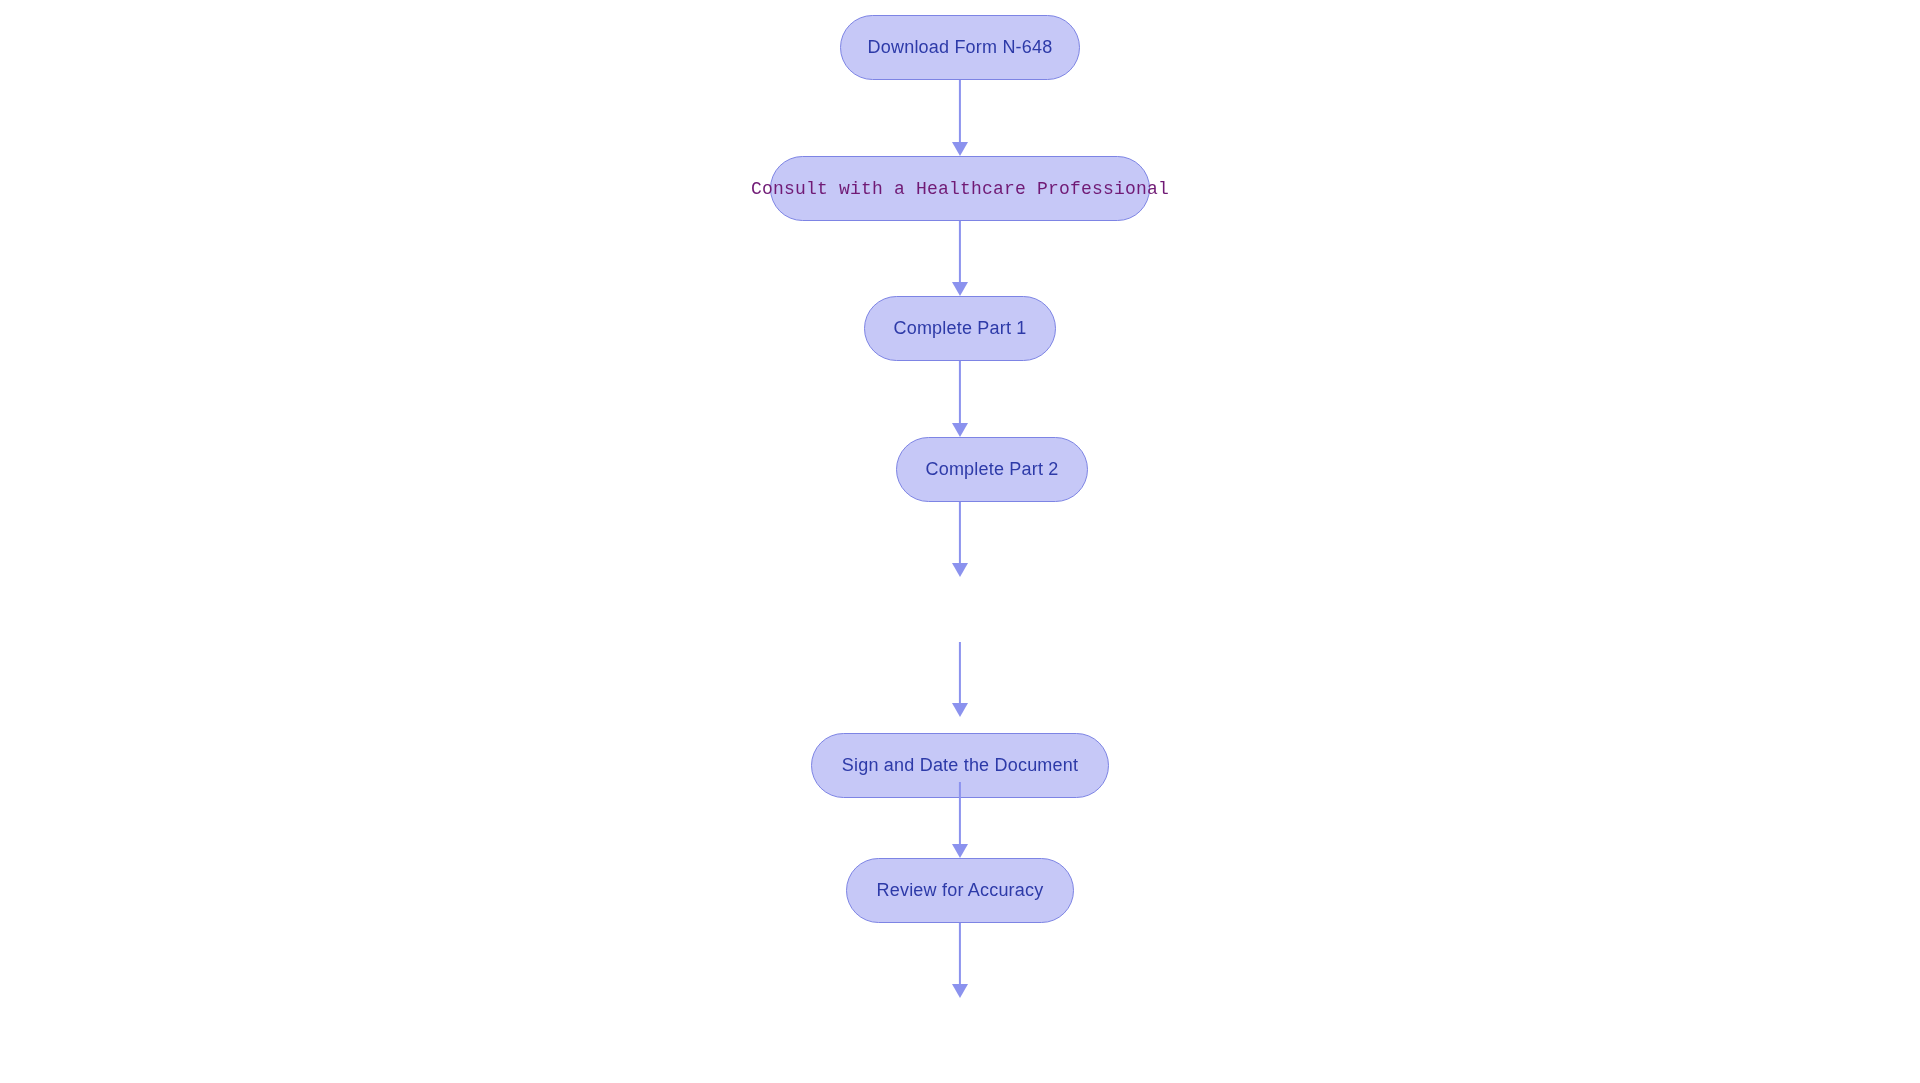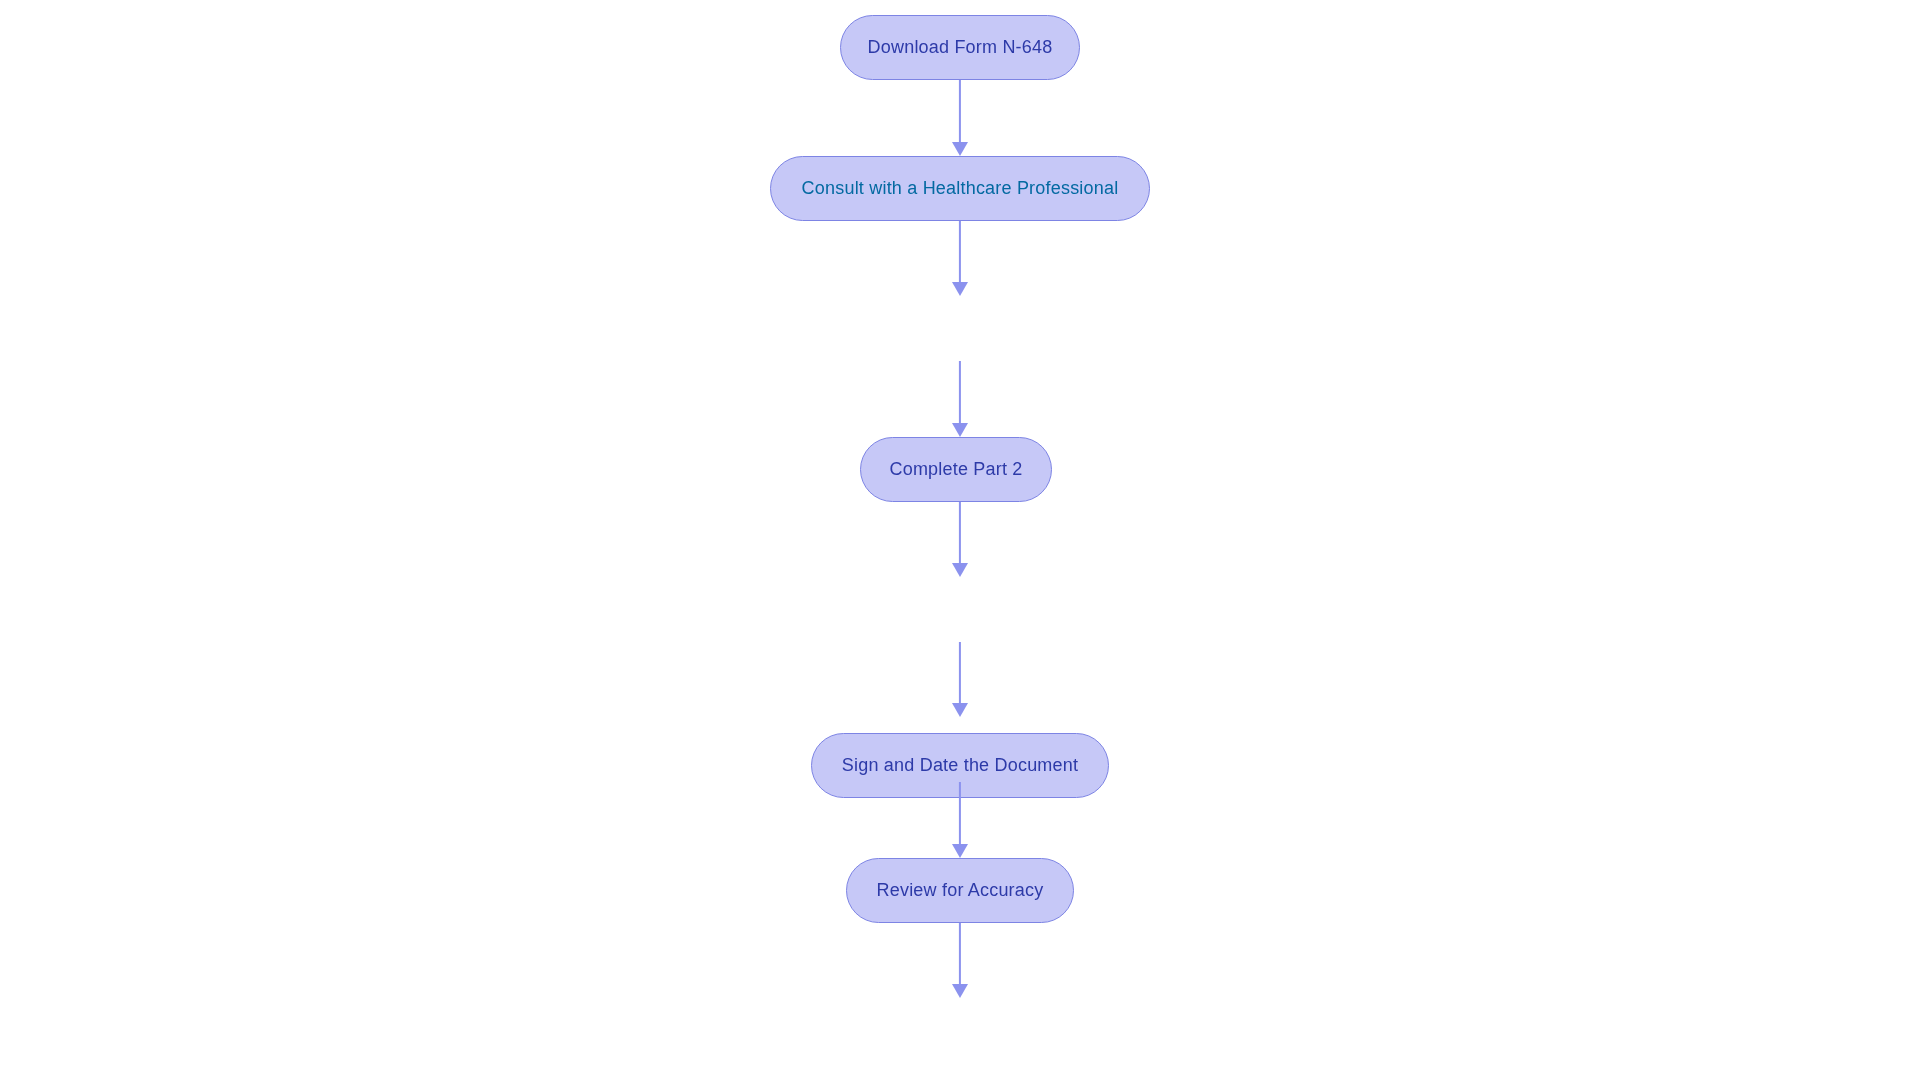--- a/index.html
+++ b/index.html
@@ -60,31 +60,34 @@
 
 <div id="canvas">
     <div class="node" style="left: 840px; top: 15px; width: 240px; height: 65px; background: rgb(198, 200, 247); border-color: rgb(125, 132, 228);">
       <span style="color: rgb(45, 58, 168);">Download Form N-648</span>
     </div>
     <div class="arrow" style="left: 950px; top: 80px; height: 76px;">
       <div class="arrow-line" style="height: 64px; background: rgb(139, 146, 238);"></div>
       <div class="arrow-head" style="border-top-color: rgb(139, 146, 238);"></div>
     </div>
     <div class="node" style="left: 770px; top: 156px; width: 380px; height: 65px; background: rgb(198, 200, 247); border-color: rgb(125, 132, 228);">
-      <span style="color: #0369a1;">Consult with a Healthcare Professional</span>
+      <span style="color: #701a75; font-family: Liberation Mono, monospace;">Consult with a Healthcare Professional</span>
     </div>
     <div class="arrow" style="left: 950px; top: 221px; height: 75px;">
       <div class="arrow-line" style="height: 63px; background: rgb(139, 146, 238);"></div>
       <div class="arrow-head" style="border-top-color: rgb(139, 146, 238);"></div>
     </div>
+    <div class="node" style="left: 864px; top: 296px; width: 192px; height: 65px; background: rgb(198, 200, 247); border-color: rgb(125, 132, 228);">
+      <span style="color: rgb(45, 58, 168);">Complete Part 1</span>
+    </div>
     <div class="arrow" style="left: 950px; top: 361px; height: 76px;">
       <div class="arrow-line" style="height: 64px; background: rgb(139, 146, 238);"></div>
       <div class="arrow-head" style="border-top-color: rgb(139, 146, 238);"></div>
     </div>
-    <div class="node" style="left: 860px; top: 437px; width: 192px; height: 65px; background: rgb(198, 200, 247); border-color: rgb(125, 132, 228); text-align: right;">
+    <div class="node" style="left: 896px; top: 437px; width: 192px; height: 65px; background: rgb(198, 200, 247); border-color: rgb(125, 132, 228); text-align: right;">
       <span style="color: rgb(45, 58, 168);">Complete Part 2</span>
     </div>
     <div class="arrow" style="left: 950px; top: 502px; height: 75px;">
       <div class="arrow-line" style="height: 63px; background: rgb(139, 146, 238);"></div>
       <div class="arrow-head" style="border-top-color: rgb(139, 146, 238);"></div>
     </div>
     <div class="arrow" style="left: 950px; top: 642px; height: 75px;">
       <div class="arrow-line" style="height: 63px; background: rgb(139, 146, 238);"></div>
       <div class="arrow-head" style="border-top-color: rgb(139, 146, 238);"></div>
     </div>

